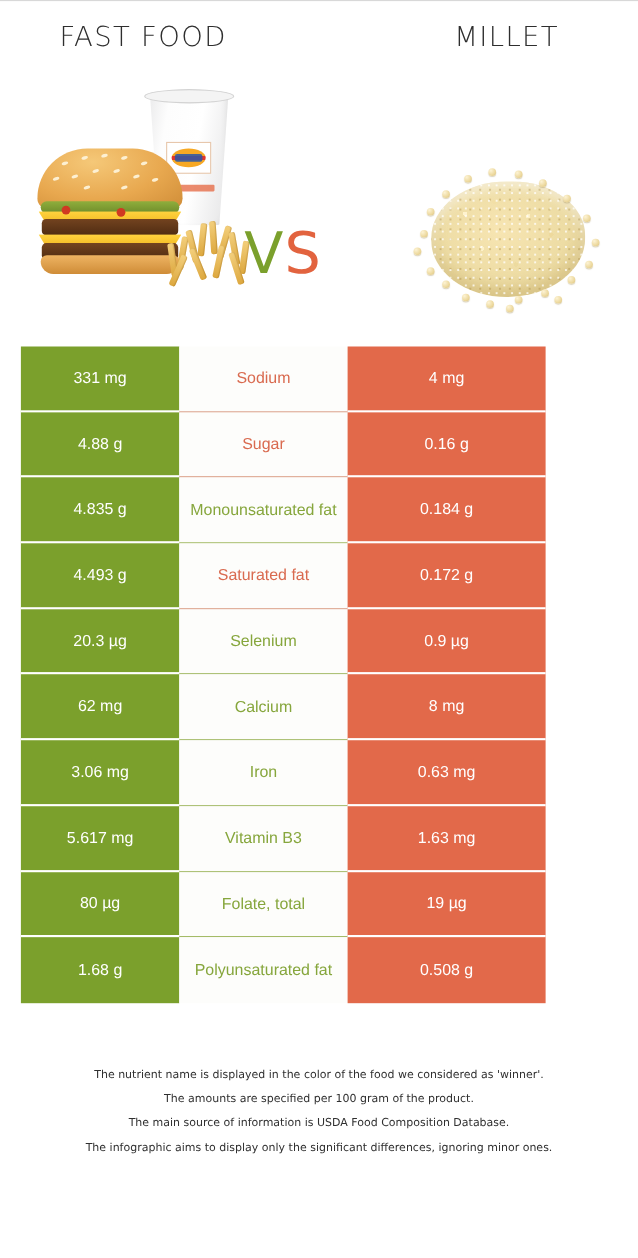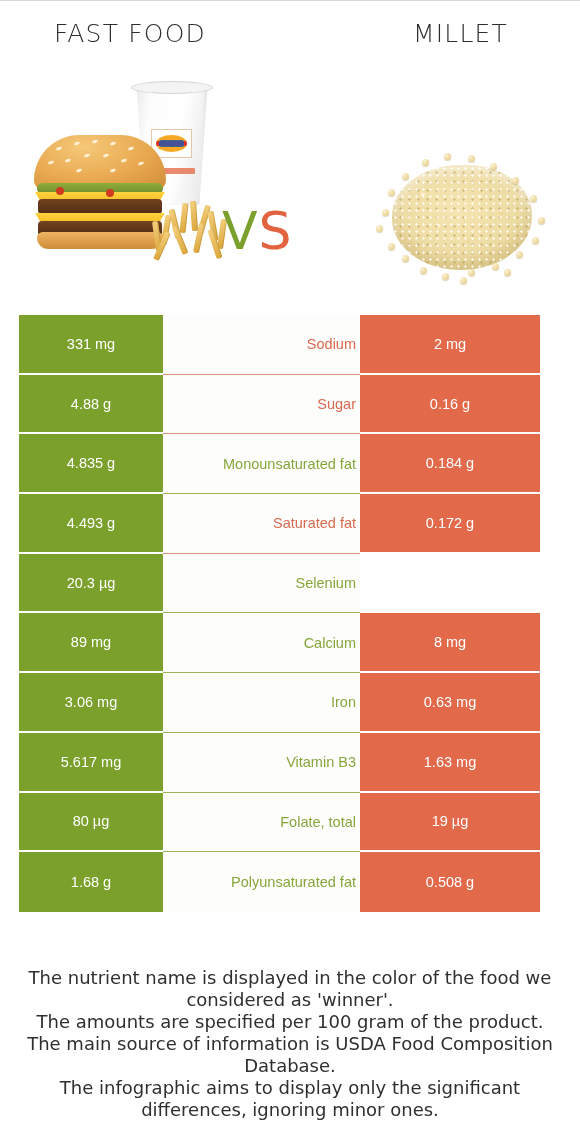--- a/index.html
+++ b/index.html
@@ -271,24 +271,23 @@
     font-size: 14.5px;
     box-sizing: border-box;
   }
   .cell.left {
     width: 144px;
     background: #7ba02c;
     color: #ffffff;
     border-bottom: 2px solid #ffffff;
   }
   .cell.mid {
-    width: 197px;
+    width: 153px;
     background: #fdfdfb;
     font-size: 14.5px;
-    justify-content: flex-end;
   }
   .cell.right {
     width: 180px;
     background: #e2694a;
     color: #ffffff;
     border-bottom: 2px solid #ffffff;
   }
   .row:last-child .cell.left,
   .row:last-child .cell.right { border-bottom: none; }
 
@@ -297,21 +296,21 @@
   .row:last-child .cell.mid { border-bottom: 1px solid transparent; }
   .cell.mid span { padding: 0 4px; text-align: center; }
 
   
   .footer {
     position: absolute;
     left: 0;
     top: 966px;
     width: 580px;
     text-align: center;
-    font-size: 18px;
+    font-size: 10px;
     line-height: 22px;
     color: #2f2f2f;
     font-family: "DejaVu Sans", sans-serif;
   }
   .footer p { margin: 0; padding: 0 18px; }
 </style>
 </head>
 <body>
 
 <div class="header">
@@ -403,21 +402,21 @@
     <div class="grain" style="left:88px; top:126px"></div>
   </div>
 </div>
 
 <div class="table">
     <div class="row">
       <div class="cell left">331 mg</div>
       <div class="cell mid win-orange">
         <span>Sodium</span>
       </div>
-      <div class="cell right">2 mg</div>
+      <div class="cell right">4 mg</div>
     </div>
     <div class="row">
       <div class="cell left">4.88 g</div>
       <div class="cell mid win-orange">
         <span>Sugar</span>
       </div>
       <div class="cell right">0.16 g</div>
     </div>
     <div class="row">
       <div class="cell left">4.835 g</div>
@@ -431,23 +430,24 @@
       <div class="cell mid win-orange">
         <span>Saturated fat</span>
       </div>
       <div class="cell right">0.172 g</div>
     </div>
     <div class="row">
       <div class="cell left">20.3 µg</div>
       <div class="cell mid win-green">
         <span>Selenium</span>
       </div>
-    </div>
-    <div class="row">
-      <div class="cell left">89 mg</div>
+      <div class="cell right">0.9 µg</div>
+    </div>
+    <div class="row">
+      <div class="cell left">62 mg</div>
       <div class="cell mid win-green">
         <span>Calcium</span>
       </div>
       <div class="cell right">8 mg</div>
     </div>
     <div class="row">
       <div class="cell left">3.06 mg</div>
       <div class="cell mid win-green">
         <span>Iron</span>
       </div>

